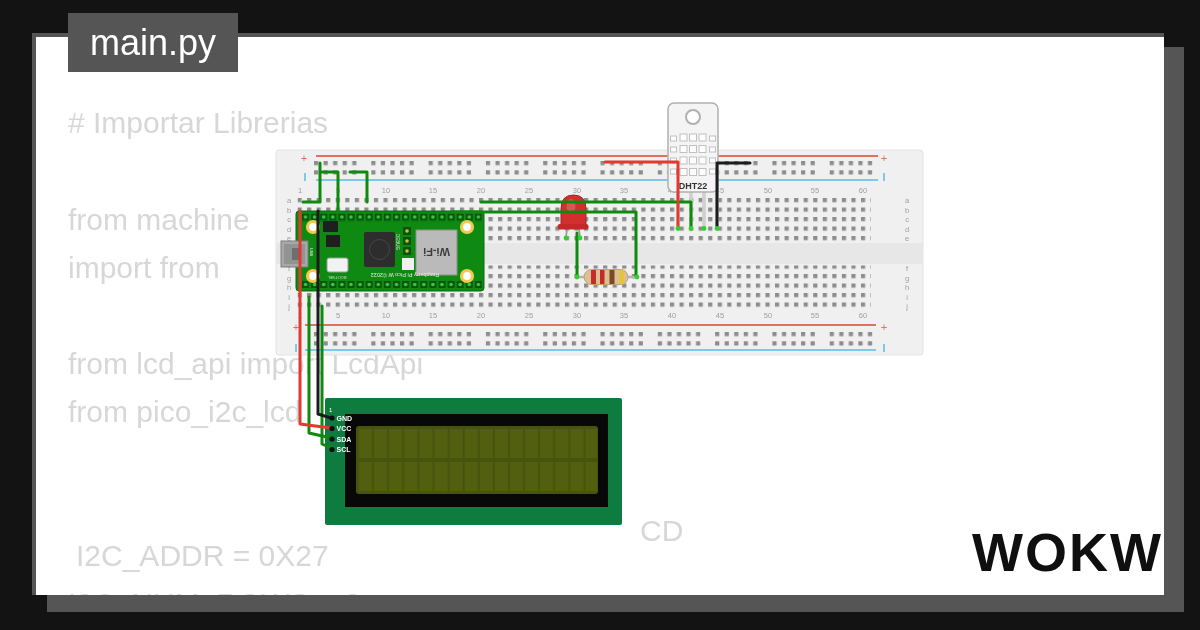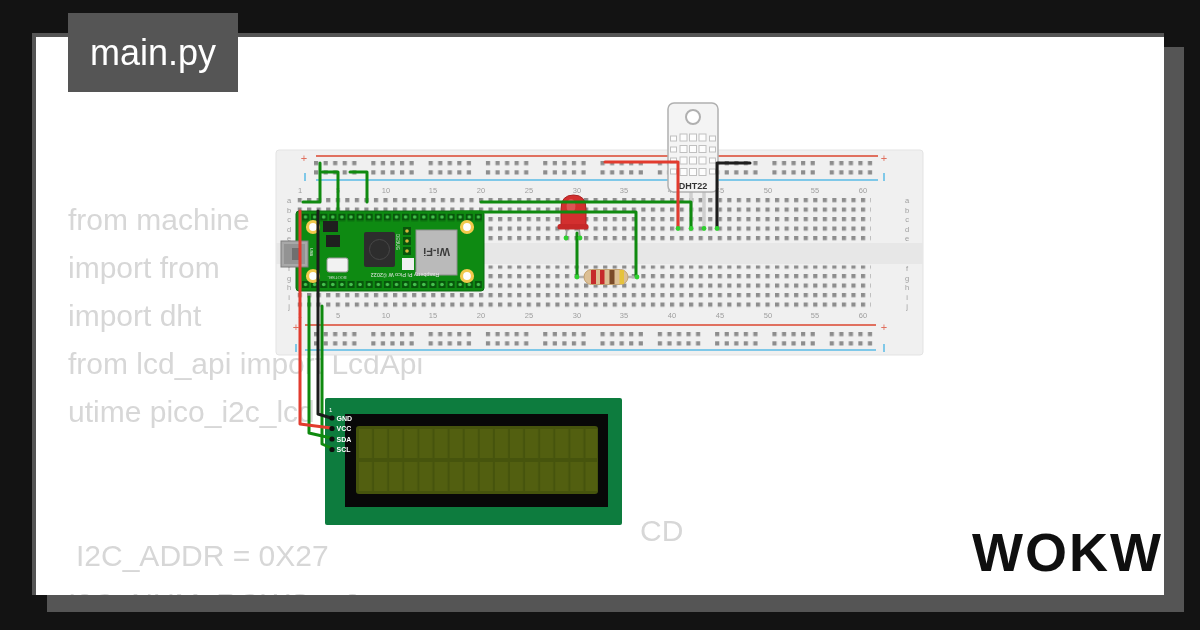--- a/index.html
+++ b/index.html
@@ -2,45 +2,45 @@
 <html><head>
 <meta charset="utf-8">
 <style>
   html,body{margin:0;padding:0;}
   body{width:1200px;height:630px;overflow:hidden;background:#131313;
        font-family:"Liberation Sans",sans-serif;}
   .frame{position:relative;width:1200px;height:630px;background:#131313;}
   .panel-shadow{position:absolute;left:47px;top:47px;width:1137px;height:565px;background:#555555;}
   .panel{position:absolute;left:32px;top:33px;width:1128px;height:558px;background:#ffffff;
          border-left:4px solid #555555;border-top:4px solid #555555;overflow:hidden;}
-  .tab{position:absolute;left:68px;top:13px;height:59px;padding:10px 22px;background:#555555;
+  .tab{position:absolute;left:68px;top:13px;height:59px;padding:0 22px;background:#555555;
        color:#ffffff;font-size:36px;display:flex;align-items:center;z-index:5;}
   .code-line{position:absolute;font-size:30px;color:#d7d7d7;white-space:pre;line-height:1;z-index:1;}
   .board-svg{position:absolute;left:0;top:0;z-index:2;}
   .logo{position:absolute;left:936px;top:484px;font-size:54px;font-weight:700;
         letter-spacing:2px;color:#0f0f0f;z-index:3;}
   svg text{font-family:"Liberation Sans",sans-serif;}
 </style>
 </head>
 <body>
 
 <div class="frame">
   <div class="panel-shadow"></div>
 
   <div class="tab">
     <span>main.py</span>
   </div>
 
   <div class="panel">
 
+    <div class="code-line" style="left:32px;top:71px"># Importar Librerias</div>
     <div class="code-line" style="left:32px;top:168px">from machine</div>
     <div class="code-line" style="left:32px;top:216px">import from</div>
-    <div class="code-line" style="left:32px;top:264px">import dht</div>
     <div class="code-line" style="left:32px;top:312px">from lcd_api import LcdApi</div>
-    <div class="code-line" style="left:32px;top:360px">utime pico_i2c_lcd</div>
+    <div class="code-line" style="left:32px;top:360px">from pico_i2c_lcd</div>
     <div class="code-line" style="left:604px;top:479px">CD</div>
     <div class="code-line" style="left:40px;top:504px">I2C_ADDR = 0X27</div>
     <div class="code-line" style="left:32px;top:552px">I2C_NUM_ROWS = 2</div>
 
     <svg class="board-svg" width="1128" height="558" viewBox="36 37 1128 558">
       <defs>
         <pattern id="gridHoles" x="297.5" y="198" width="9.55" height="9.5" patternUnits="userSpaceOnUse">
           <rect width="4.2" height="4.2" fill="#8d8d8d"></rect>
         </pattern>
         <pattern id="railHoles" x="314" y="161" width="57.3" height="9.3" patternUnits="userSpaceOnUse">

